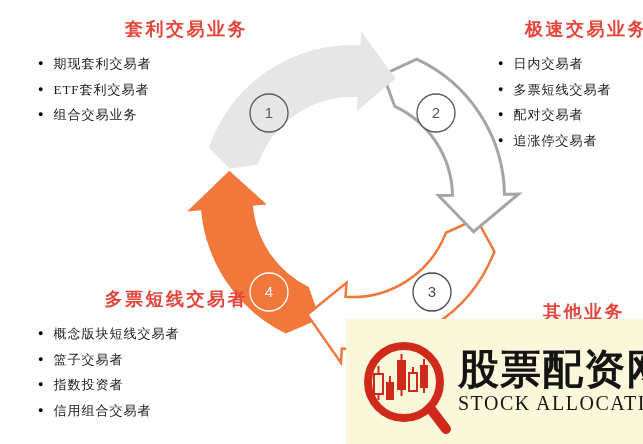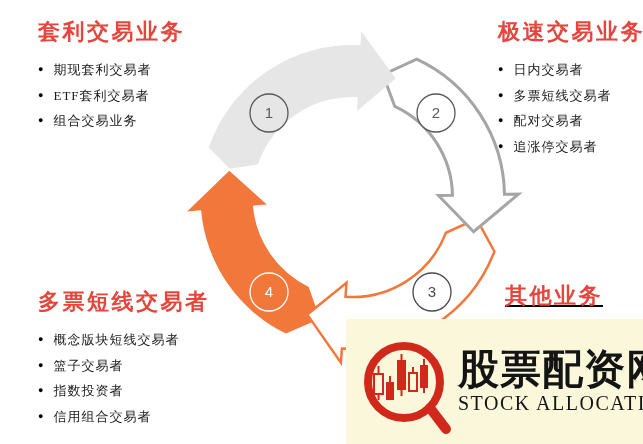--- a/index.html
+++ b/index.html
@@ -13,28 +13,29 @@
   #stage{position:relative;width:643px;height:444px;background:#ffffff;overflow:hidden;}
 
   
   #cycle-svg{position:absolute;left:0;top:0;z-index:1;}
 
   
   .section{position:absolute;z-index:2;width:210px;}
   .sec-tl{left:38px;top:17px;}
   .sec-tr{left:498px;top:17px;width:150px;}
   .sec-bl{left:38px;top:287px;}
-  .sec-br{left:505px;top:281px;width:120px;text-decoration:underline;}
+  .sec-br{left:505px;top:300px;width:120px;}
   .section h2{
     margin:0 0 10px 0;
-    font-size:22px;
+    font-size:18px;
     font-weight:bold;
     letter-spacing:2.5px;
     color:var(--heading-red);
     font-family:"Liberation Serif","Liberation Sans",serif;
+    text-align:right;
   }
   .section ul{list-style:none;margin:0;padding:0;}
   .section li{
     line-height:24.6px;
     font-size:13px;
     color:var(--body-text);
     letter-spacing:1px;
     font-family:"Liberation Serif","Liberation Sans",serif;
     white-space:nowrap;
   }

